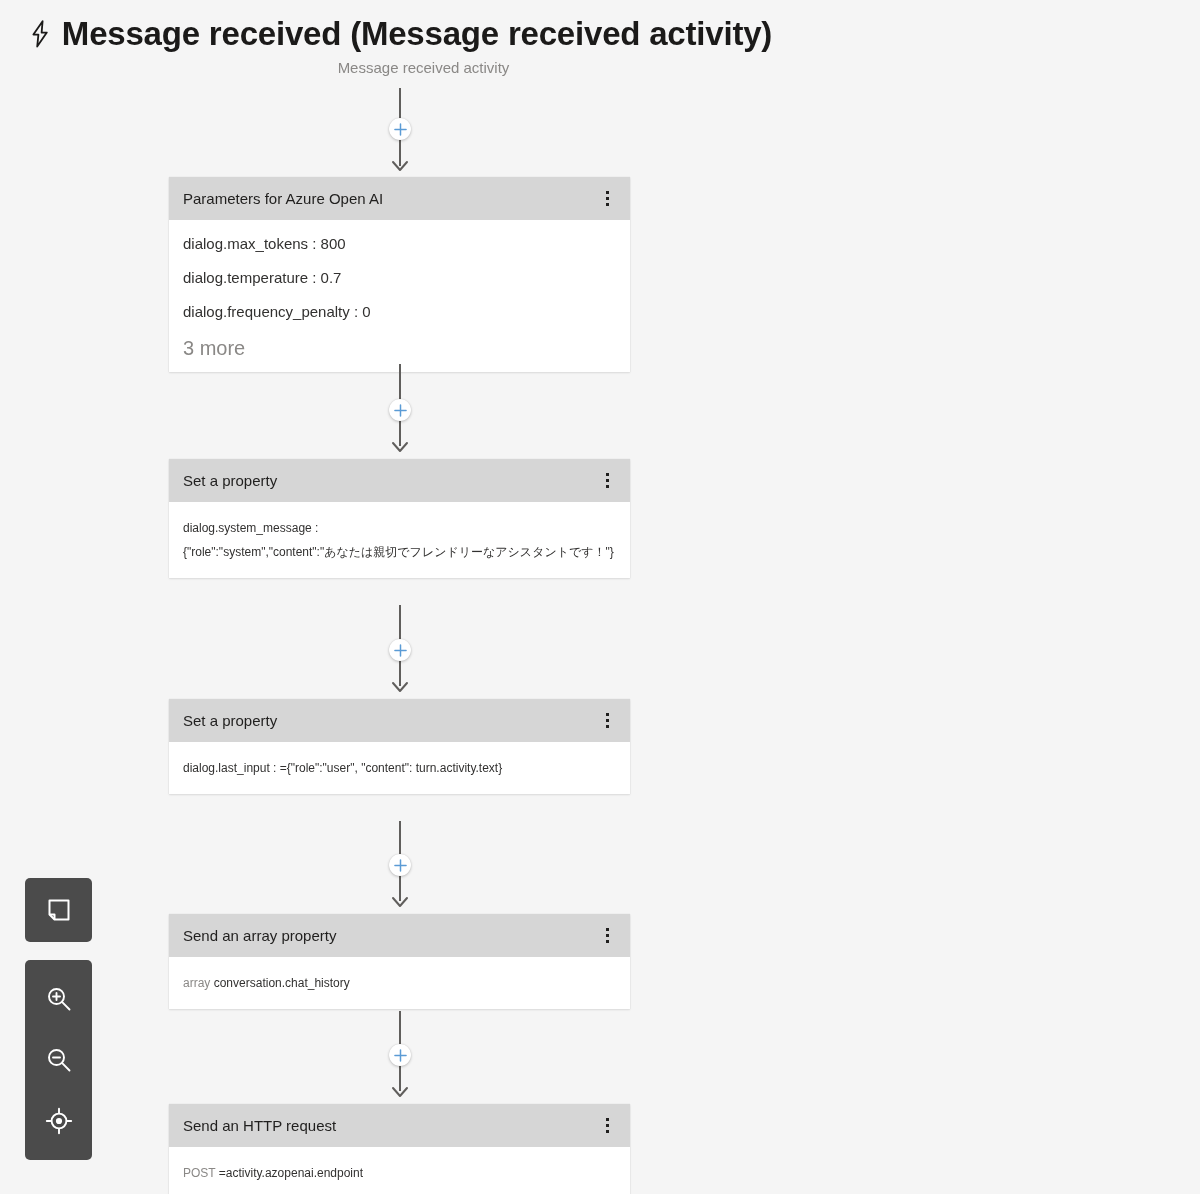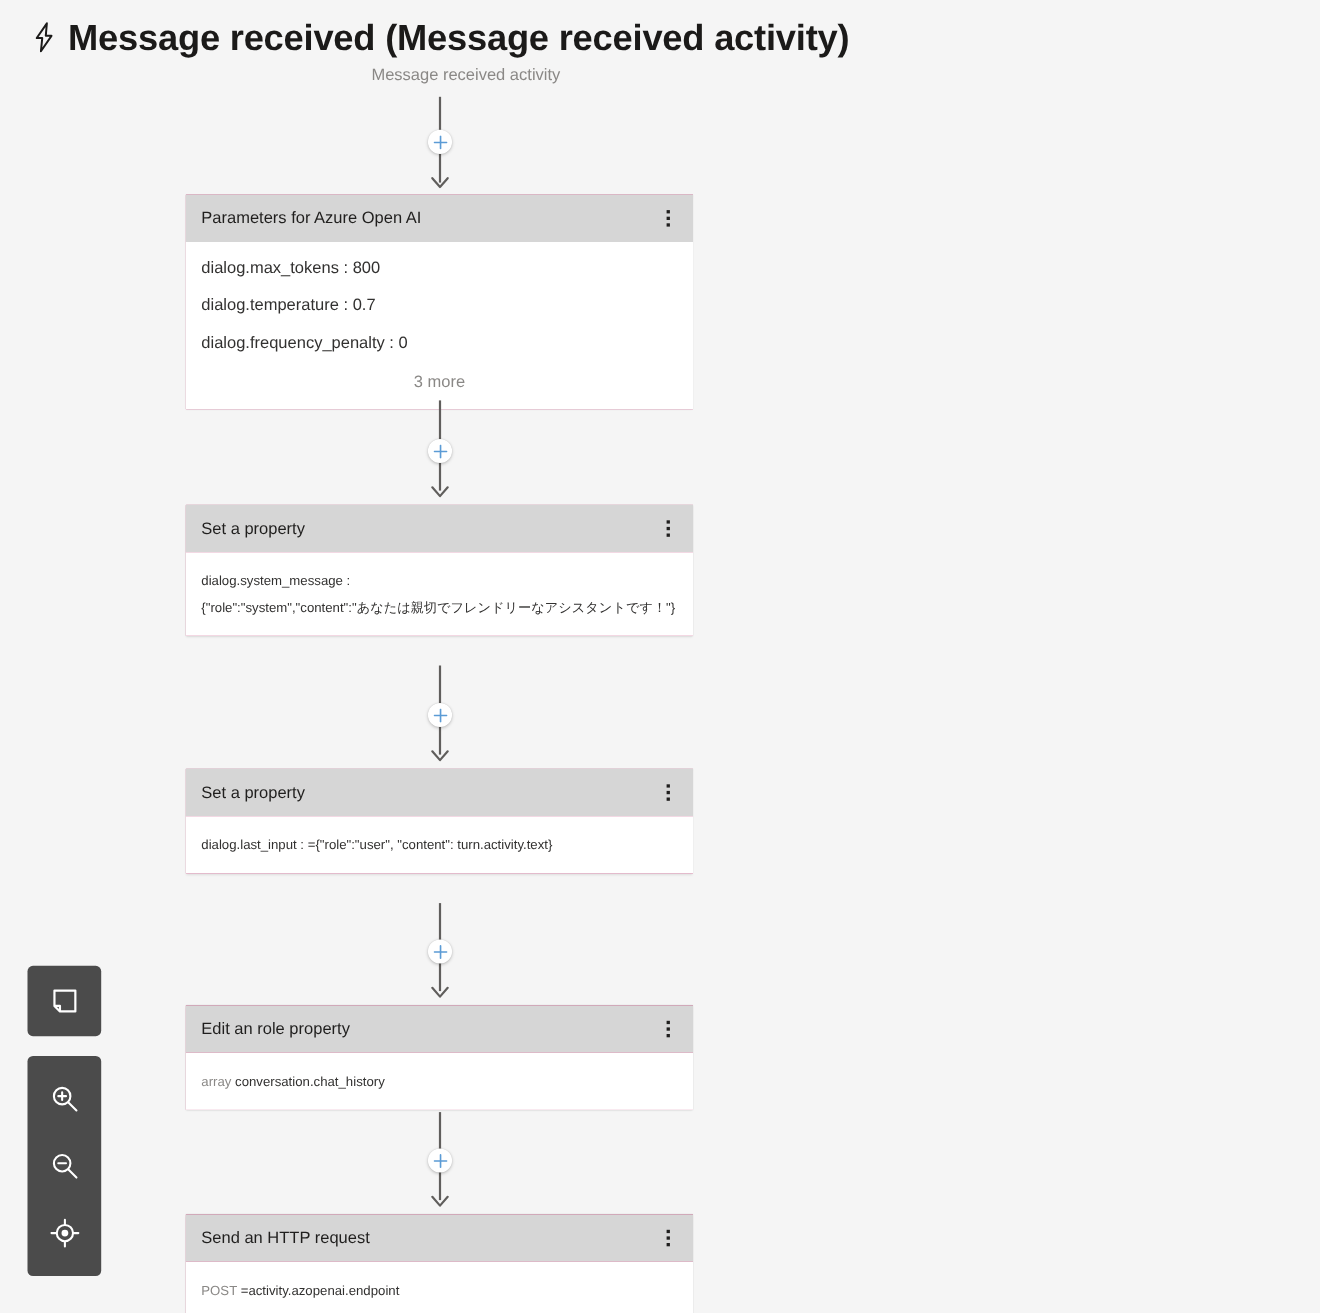--- a/index.html
+++ b/index.html
@@ -86,21 +86,21 @@
     justify-content: center;
   }
   .plus-node svg { display: block; }
 
   
   .card {
     position: absolute;
     left: 169px;
     width: 461px;
     box-shadow: 0 1px 2px rgba(0,0,0,0.10), 0 0 1px rgba(0,0,0,0.12);
-    background: #be185d;
+    background: #15803d;
   }
   .card-header {
     height: 43px;
     background: #d6d6d6;
     display: flex;
     align-items: center;
     padding: 0 10px 0 14px;
     box-sizing: border-box;
   }
   .card-title {
@@ -144,22 +144,22 @@
   .kv-row:last-child { margin-bottom: 0; }
 
   .multiline {
     font-size: 12px;
     color: #323130;
     line-height: 24px;
     white-space: pre-wrap;
     word-break: break-word;
   }
   .more-link {
-    text-align: center;
-    font-size: 15px;
+    text-align: left;
+    font-size: 20px;
     color: #8a8886;
     line-height: 20px;
     margin-top: 16px;
     cursor: pointer;
   }
   .verb {
     color: #8a8886;
   }
   .verb-val {
     color: #323130;
@@ -294,21 +294,21 @@
     </svg>
   </div>
   <div class="arrowhead" style="top:896px;">
     <svg viewBox="0 0 18 12" width="18" height="12" aria-hidden="true">
       <path d="M2 2 L9 10 L16 2" fill="none" stroke="#605e5c" stroke-width="2" stroke-linecap="round" stroke-linejoin="round"></path>
     </svg>
   </div>
 
   <div class="card" style="top:914px;">
     <div class="card-header">
-      <span class="card-title">Edit an role property</span>
+      <span class="card-title">Send an array property</span>
       <span class="kebab">
           <i></i>
           <i></i>
           <i></i>
         </span>
     </div>
     <div class="card-body">
       <div class="multiline"><span class="verb">array</span> <span class="verb-val">conversation.chat_history</span></div>
     </div>
   </div>

